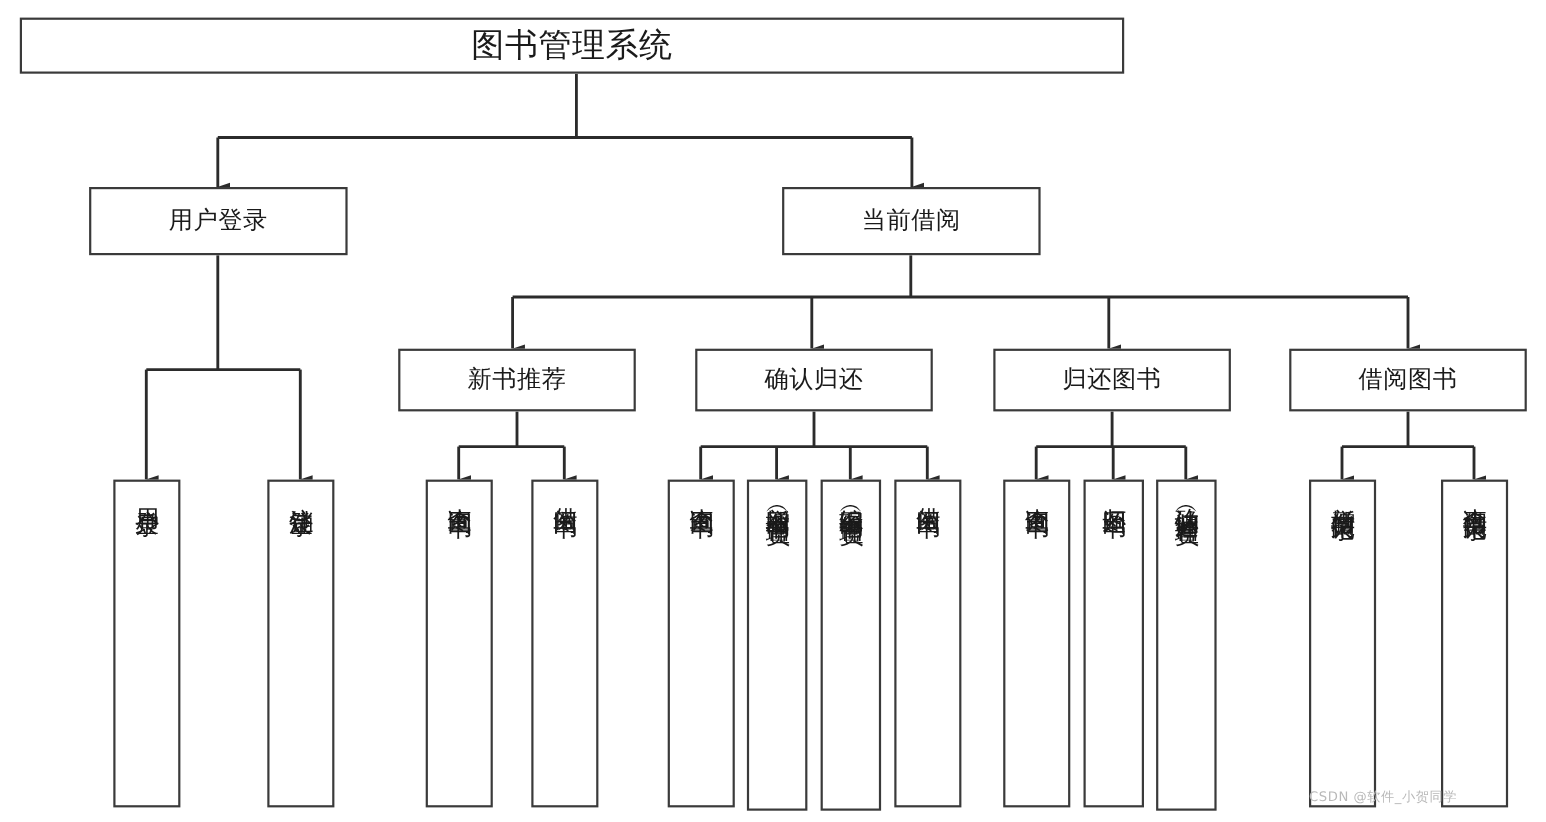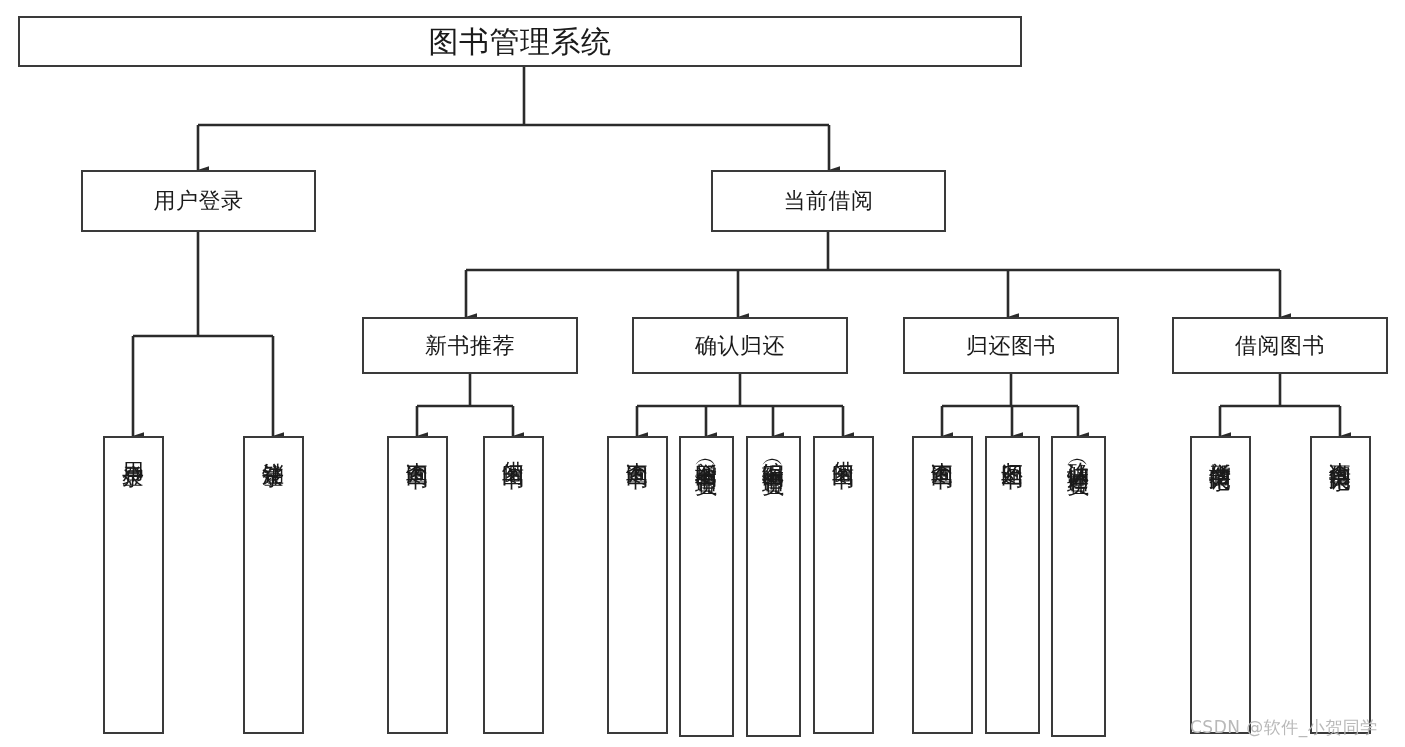--- a/index.html
+++ b/index.html
@@ -55,21 +55,21 @@
     writing-mode: vertical-rl;
     text-orientation: upright;
     font-size: 22px;
     line-height: 1.05;
     letter-spacing: 2px;
     margin: 0 auto;
   }
   #root-node .label { font-size: 30px; }
   .watermark {
     position: absolute;
-    font-size: 17px;
+    font-size: 12px;
     color: #b9b9b9;
     white-space: nowrap;
     letter-spacing: 0.5px;
   }
 </style>
 </head>
 <body>
 
 <div id="canvas">
 

